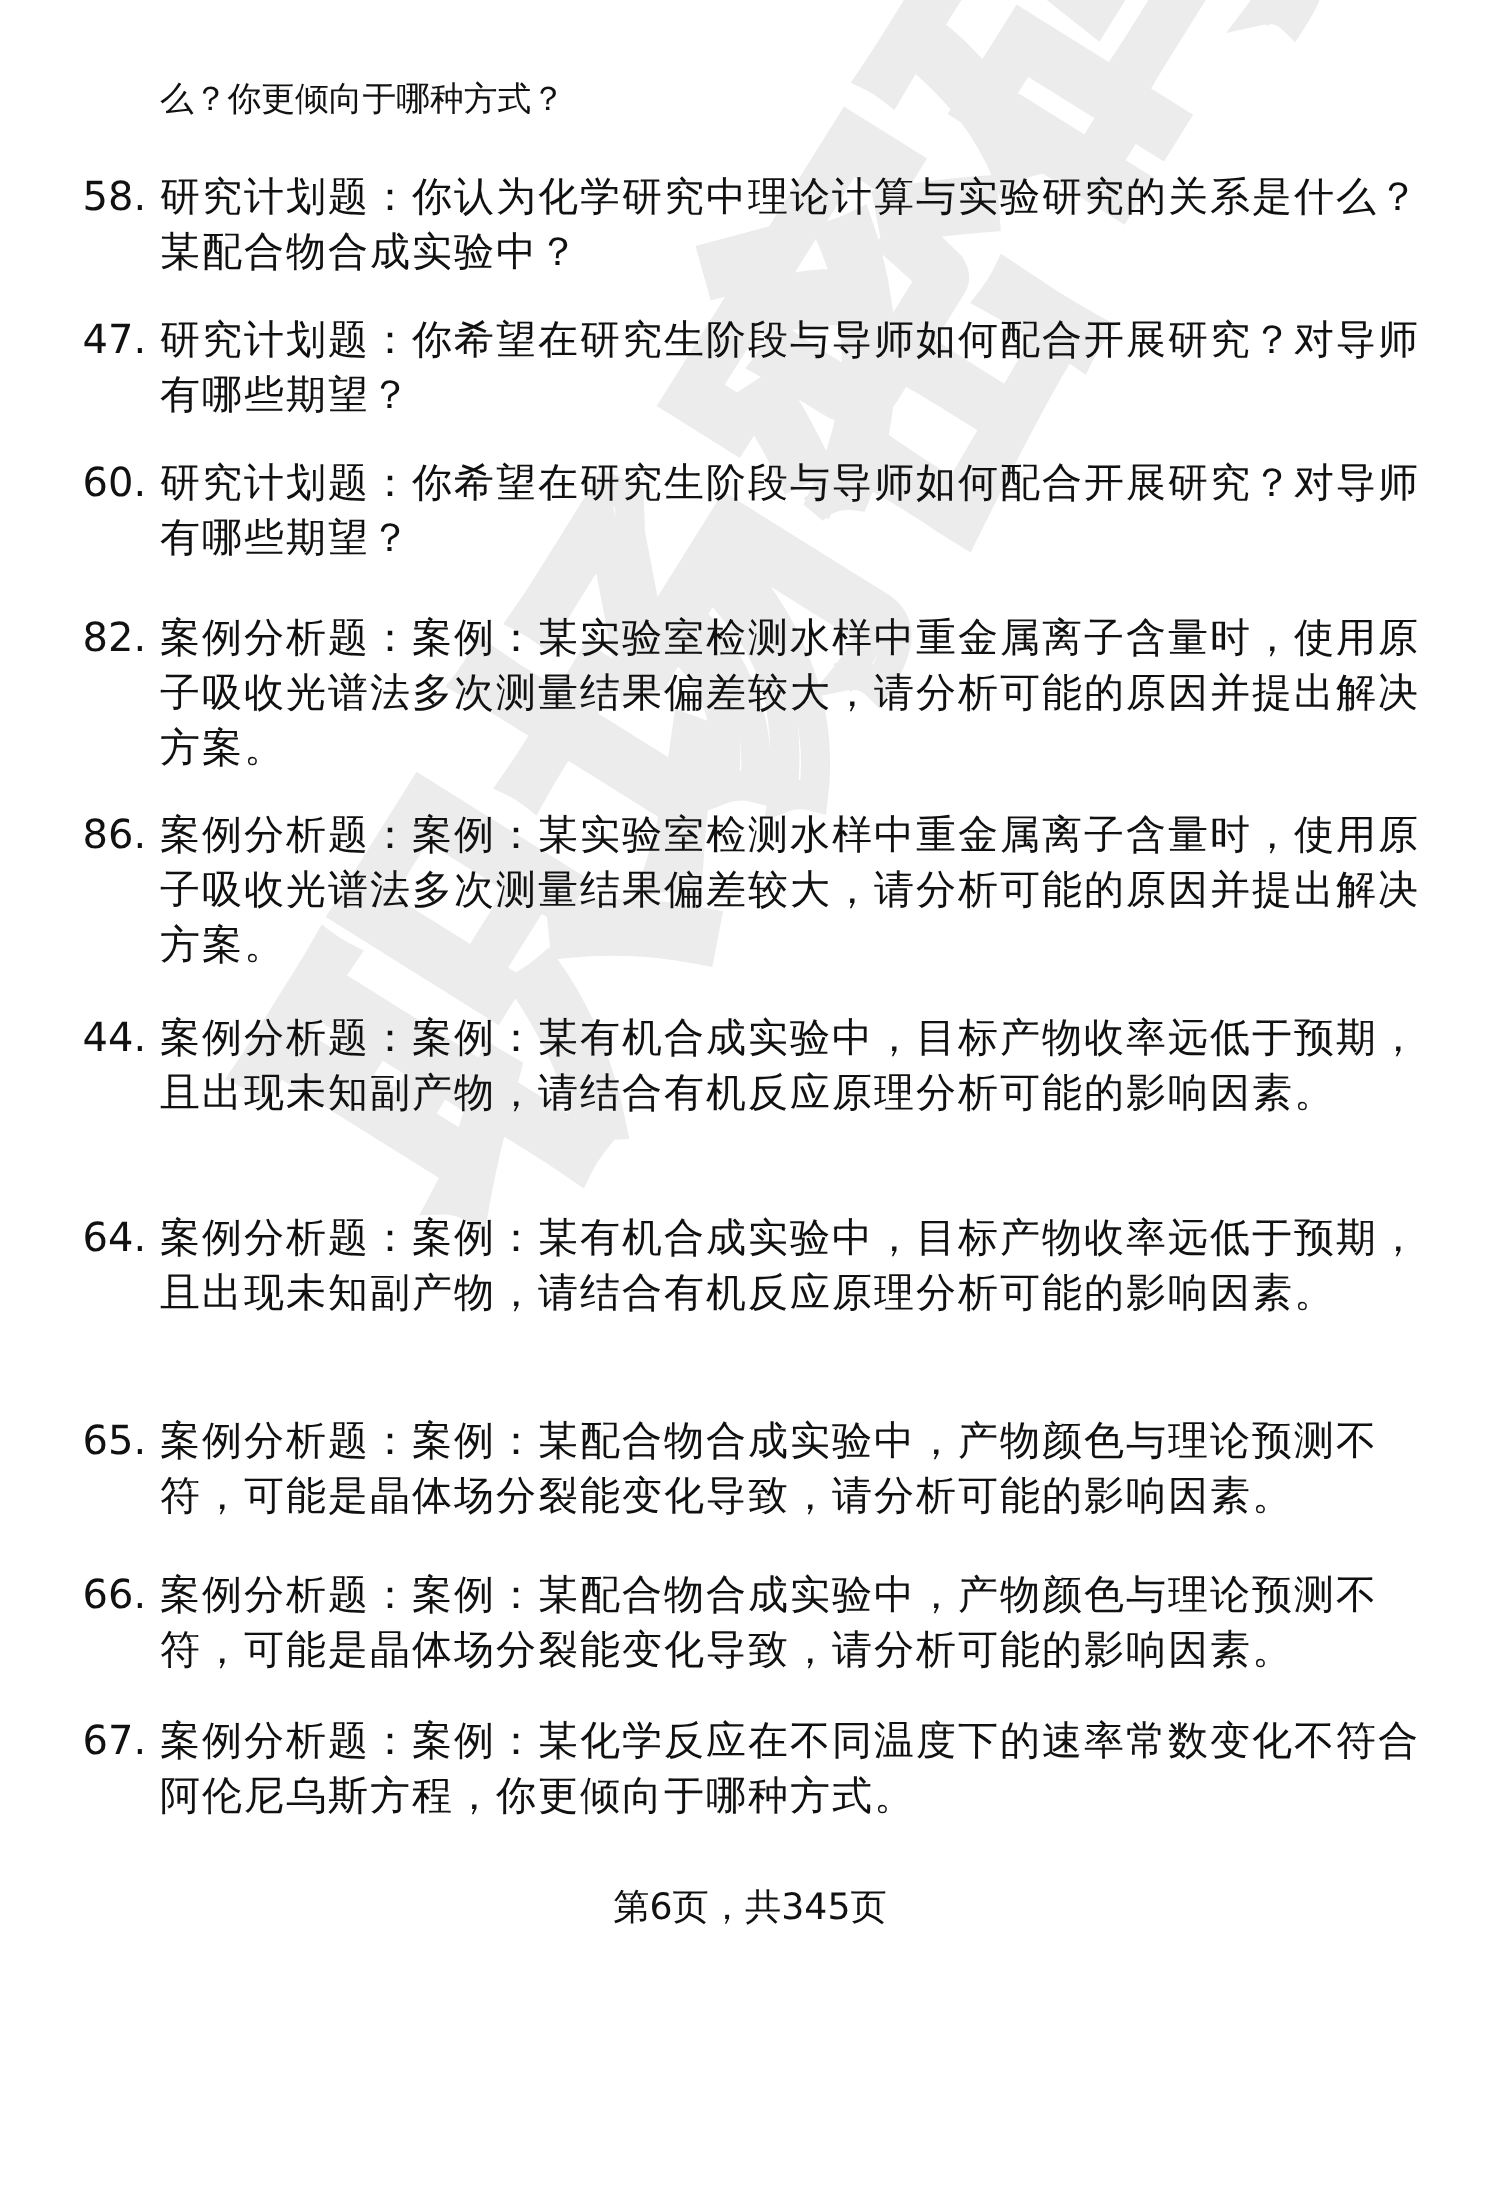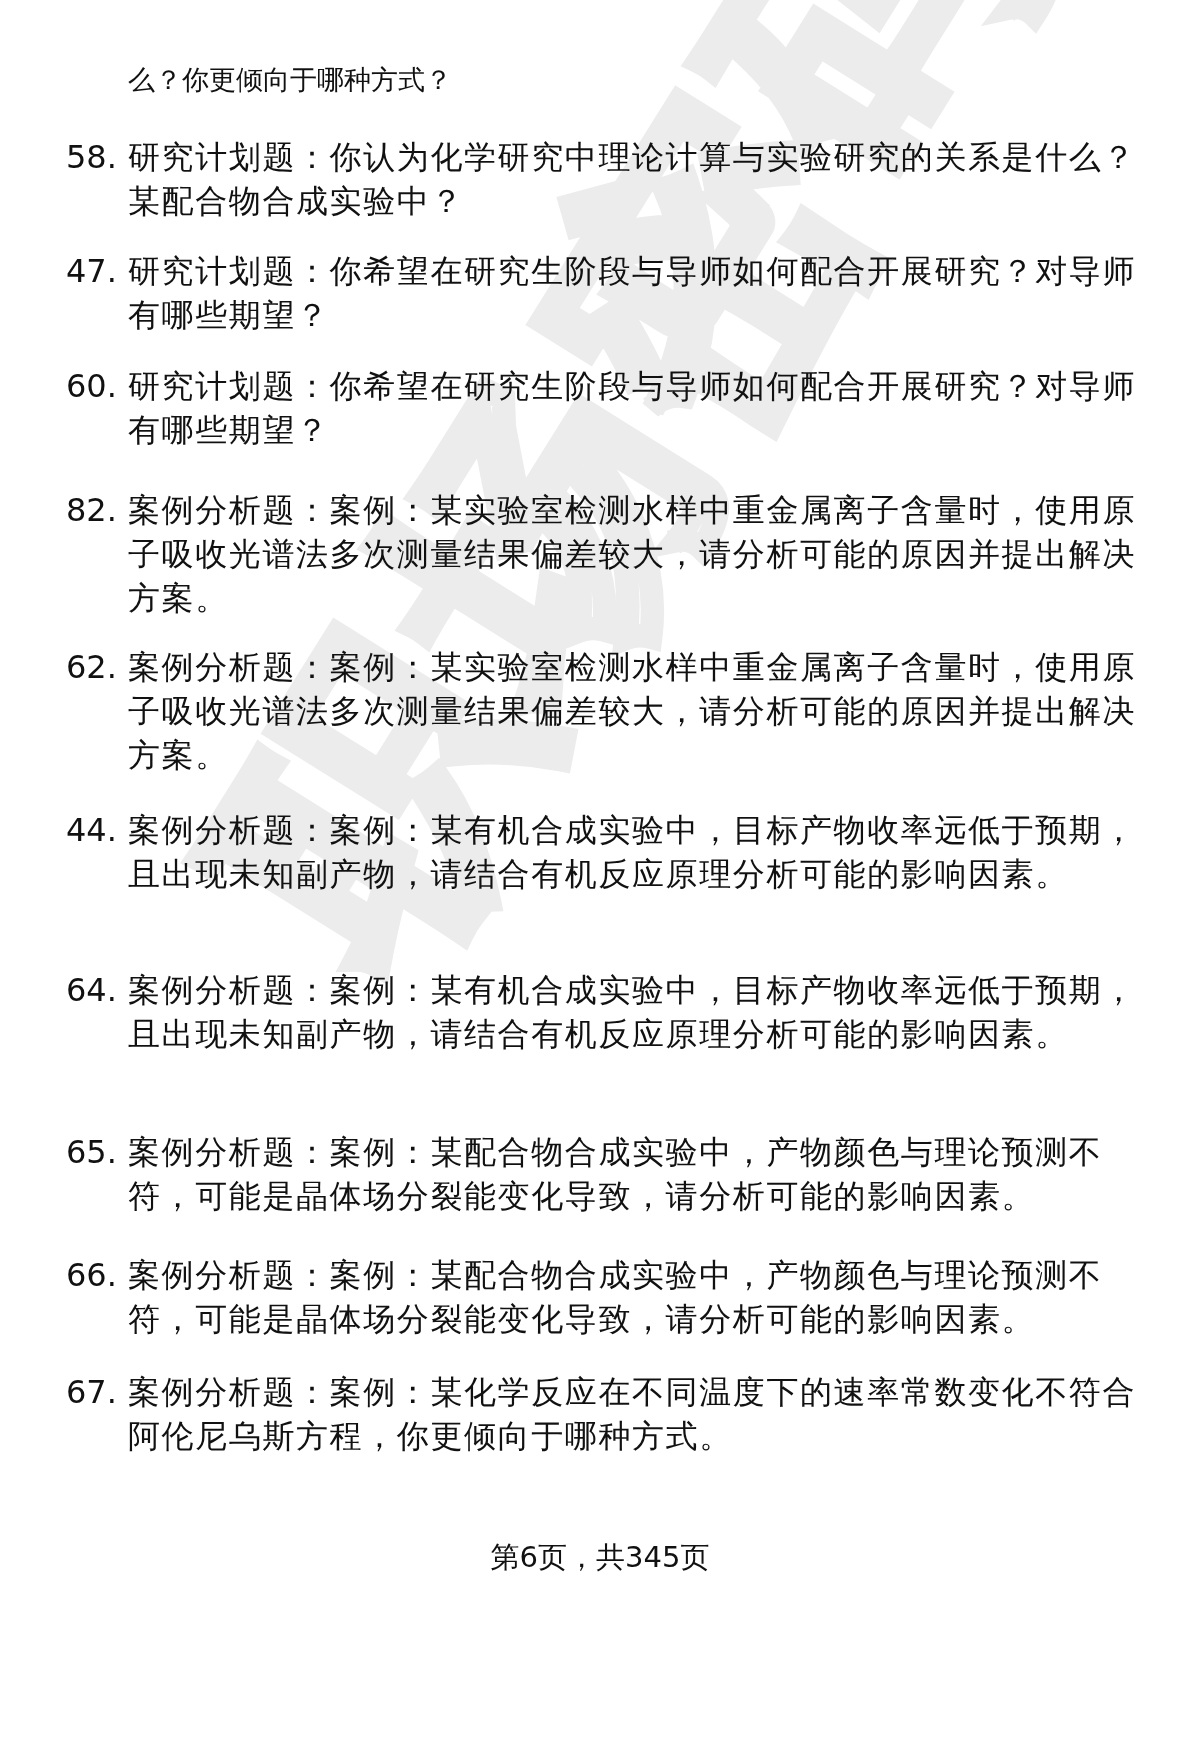--- a/index.html
+++ b/index.html
@@ -80,21 +80,20 @@
     }
     .footer {
       position: absolute;
       left: 0;
       top: 1505px;
       width: 1200px;
       text-align: center;
       font-size: 29px;
       line-height: 40px;
       z-index: 1;
-      margin-top: 32px;
     }
   </style>
 </head>
 <body>
 
 <div class="page">
 
   <div class="watermark">职场密码升职</div>
 
   <div class="content">
@@ -115,21 +114,21 @@
       <span class="num">60.</span>
       <div class="text">研究计划题：你希望在研究生阶段与导师如何配合开展研究？对导师有哪些期望？</div>
     </div>
 
     <div class="item" style="top:488px;">
       <span class="num">82.</span>
       <div class="text">案例分析题：案例：某实验室检测水样中重金属离子含量时，使用原子吸收光谱法多次测量结果偏差较大，请分析可能的原因并提出解决方案。</div>
     </div>
 
     <div class="item" style="top:645px;">
-      <span class="num">62.</span>
+      <span class="num">86.</span>
       <div class="text">案例分析题：案例：某实验室检测水样中重金属离子含量时，使用原子吸收光谱法多次测量结果偏差较大，请分析可能的原因并提出解决方案。</div>
     </div>
 
     <div class="item" style="top:808px;">
       <span class="num">44.</span>
       <div class="text">案例分析题：案例：某有机合成实验中，目标产物收率远低于预期，且出现未知副产物，请结合有机反应原理分析可能的影响因素。</div>
     </div>
 
     <div class="item" style="top:968px;">
       <span class="num">64.</span>

